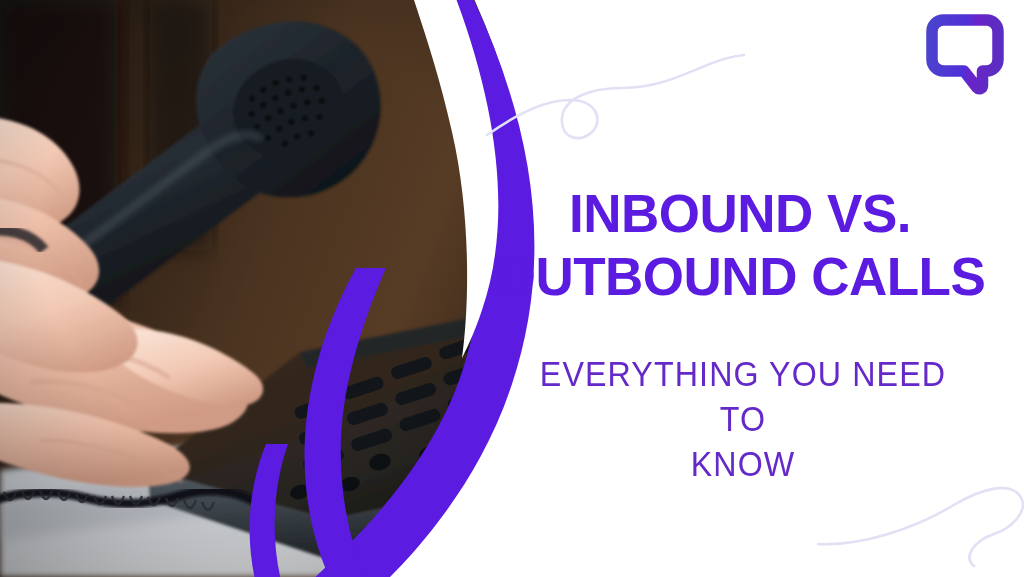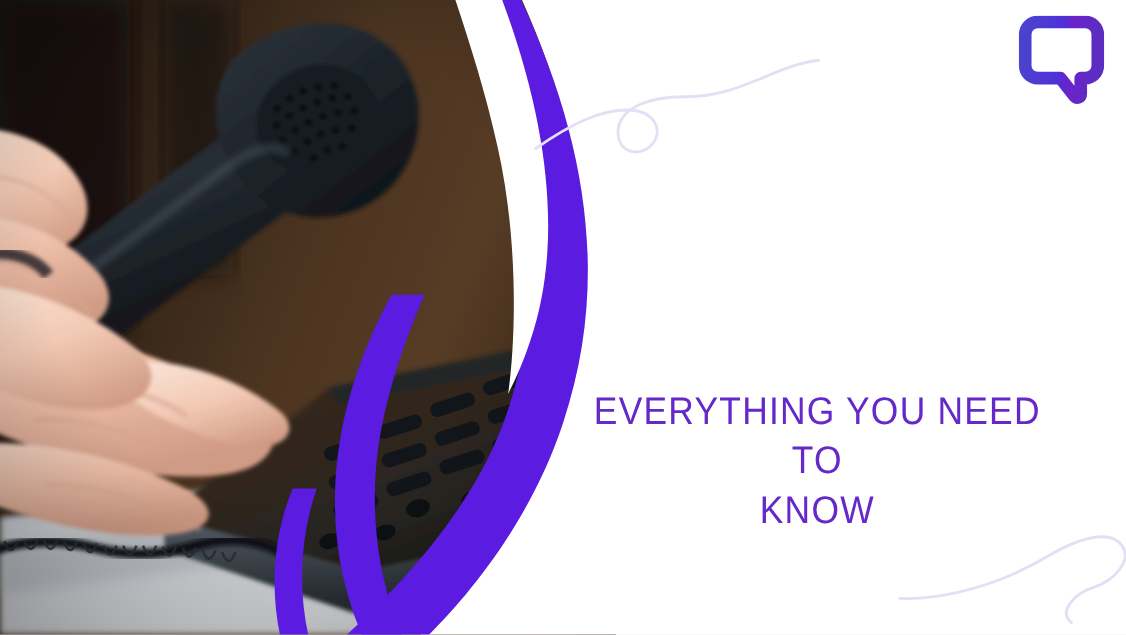--- a/index.html
+++ b/index.html
@@ -334,20 +334,22 @@
         <path d="M818 544
                  C 860 546, 912 530, 952 506
                  C 984 487, 1010 482, 1020 496
                  C 1030 510, 1012 528, 994 534
                  C 976 540, 962 556, 974 566" fill="none" stroke="#E2E0F4" stroke-width="2.6" stroke-linecap="round"></path>
       </g>
     </svg>
   </div>
 
   <div class="content">
+    <div class="title">INBOUND VS.
+OUTBOUND CALLS</div>
     <div class="subtitle">EVERYTHING YOU NEED TO
 KNOW</div>
   </div>
 
   <div class="logo">
     <svg viewBox="0 0 78 82">
       <defs>
         <linearGradient id="logoG" x1="0" y1="0.1" x2="1" y2="0.2">
           <stop offset="0" stop-color="#4B42CE"></stop>
           <stop offset="0.52" stop-color="#5030D8"></stop>

